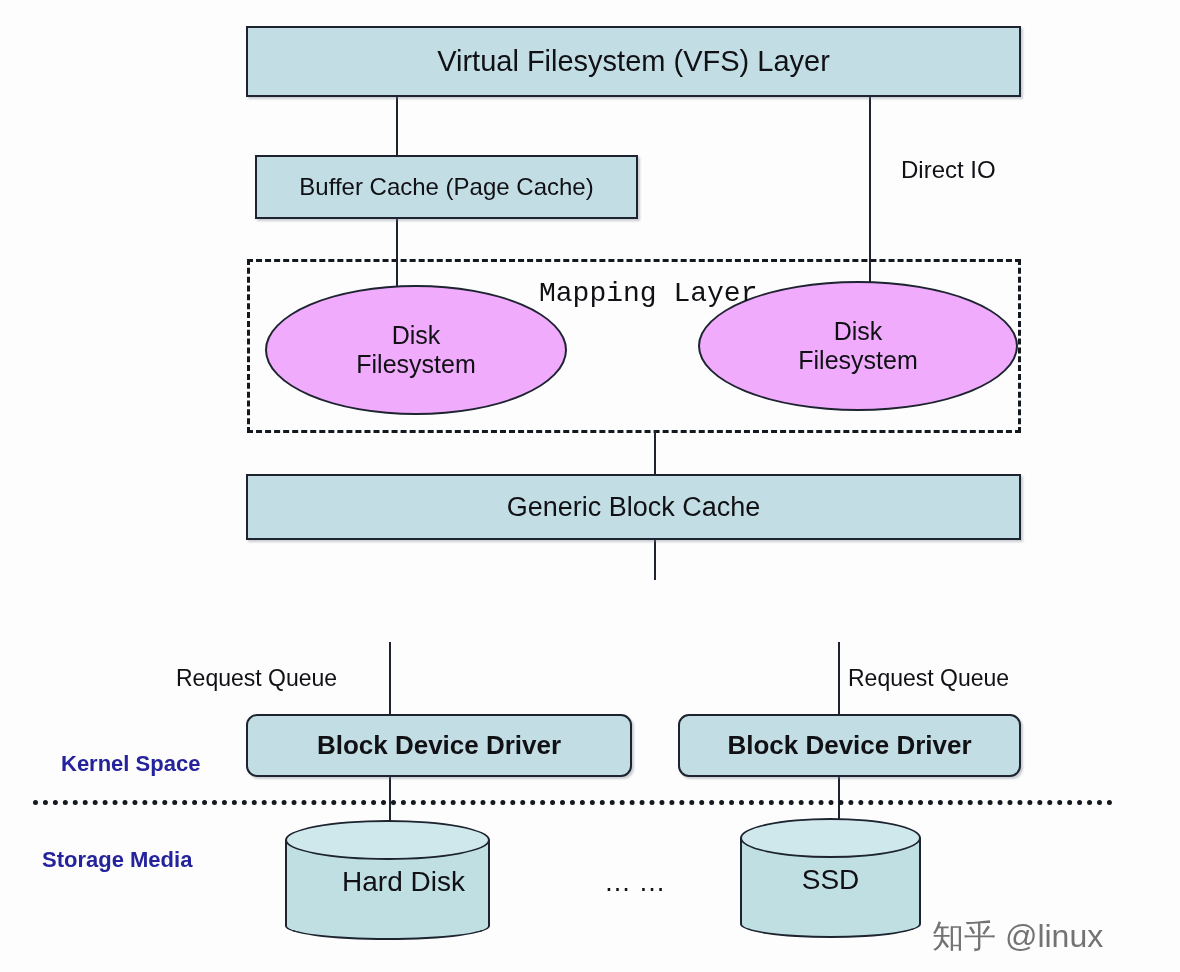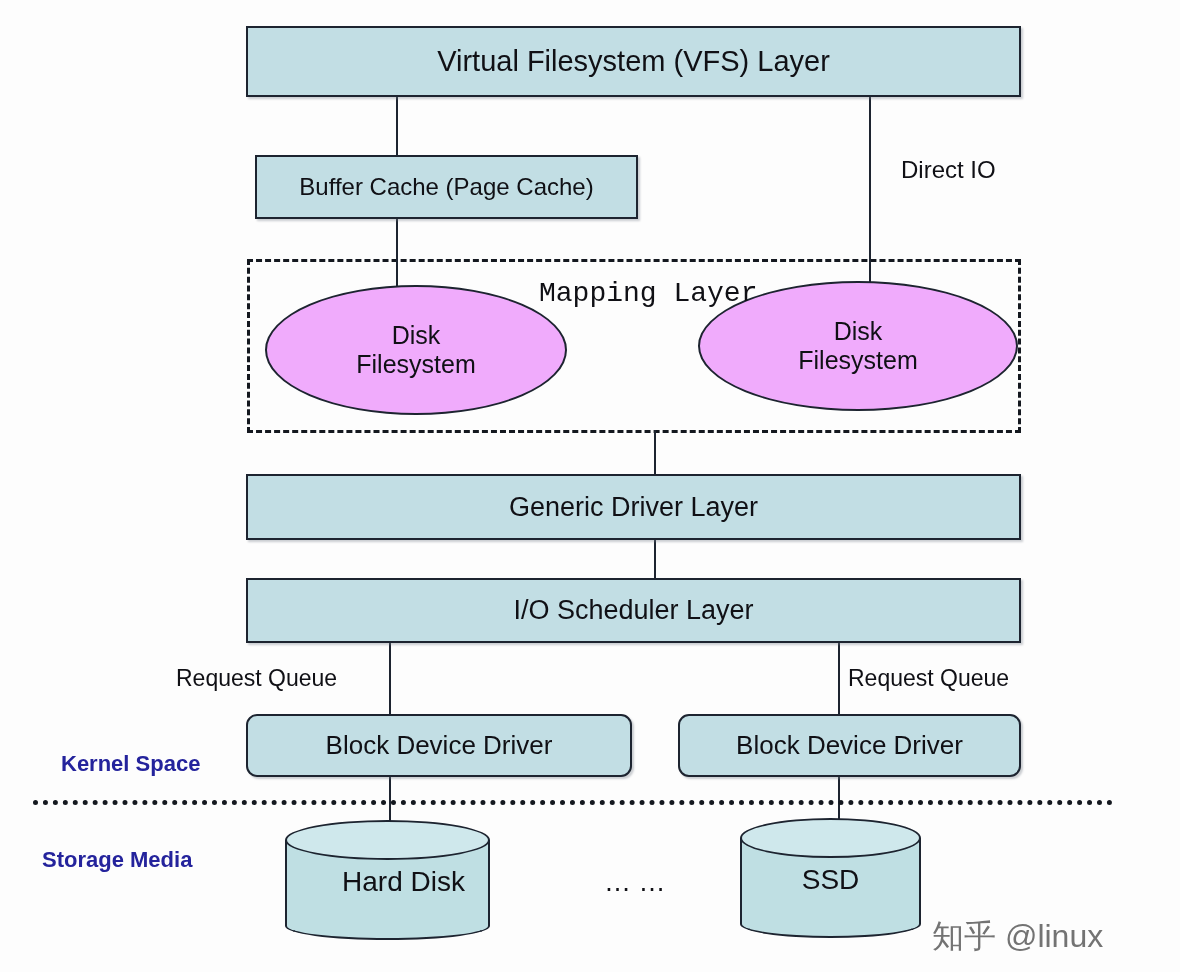--- a/index.html
+++ b/index.html
@@ -17,21 +17,21 @@
     box-sizing:border-box;
     display:flex;align-items:center;justify-content:center;
     color:#101015;
     background:#c2dee4;
     border:2px solid #1d2430;
     box-shadow:2px 2px 2px rgba(120,130,140,.38);
     text-align:right;
     line-height:1.12;
     z-index:4;
   }
-  .node.rounded{border-radius:11px;}
+  .node.rounded{border-radius:11px;font-weight:bold;}
 
   .plain{
     position:absolute;
     color:#101015;
     white-space:nowrap;
     z-index:5;
   }
   .plain.navy{color:#24239c;font-weight:bold;}
 
   .ellipse{
@@ -137,26 +137,23 @@
   </div>
 
   <div class="ellipse" style="left:698px;top:281px;width:320px;height:130px;font-size:25px;">
     <div>
       <div>Disk</div>
       <div>Filesystem</div>
     </div>
   </div>
 
   <div class="node" style="left:246px;top:474px;width:775px;height:66px;font-size:27px;">
-    <span>Generic Driver Layer</span>
+    <span>Generic Block Cache</span>
   </div>
 
-  <div class="node" style="left:246px;top:578px;width:775px;height:65px;font-size:27px;">
-    <span>I/O Scheduler Layer</span>
-  </div>
 
   <div class="plain" style="left:176px;top:665px;font-size:23px;">Request Queue</div>
   <div class="plain" style="left:848px;top:665px;font-size:23px;">Request Queue</div>
 
   <div class="node rounded" style="left:246px;top:714px;width:386px;height:63px;font-size:26px;">
     <span>Block Device Driver</span>
   </div>
   <div class="node rounded" style="left:678px;top:714px;width:343px;height:63px;font-size:26px;">
     <span>Block Device Driver</span>
   </div>

